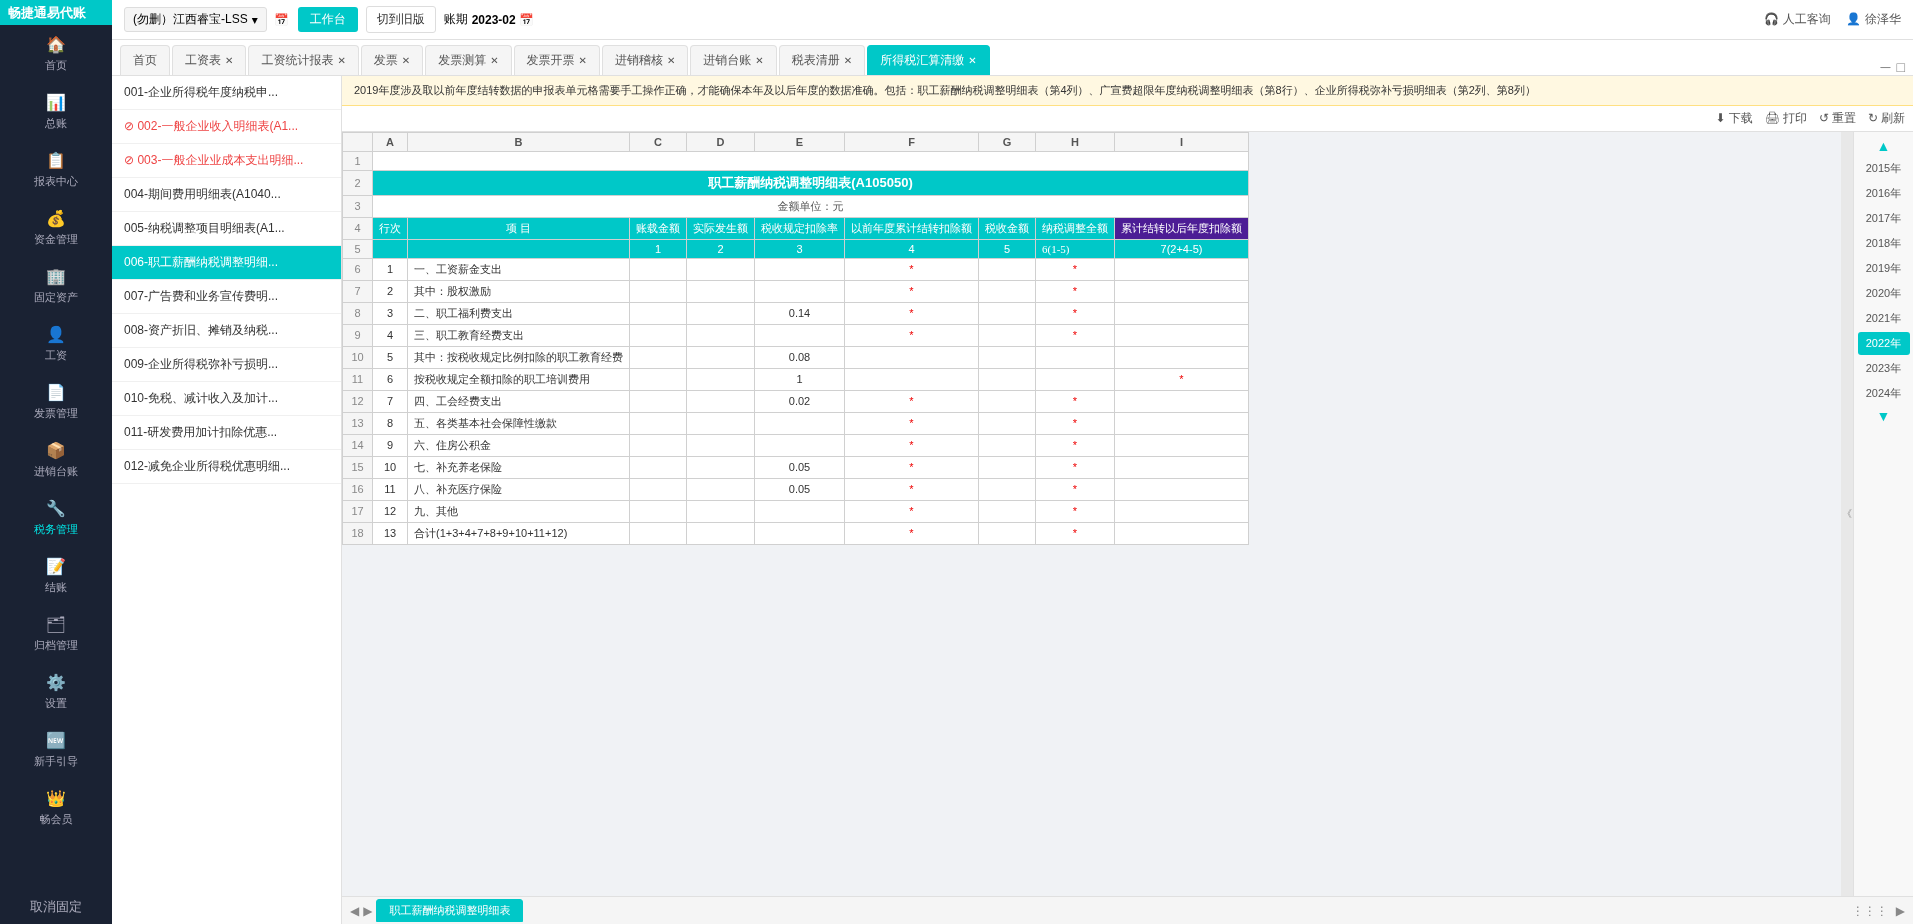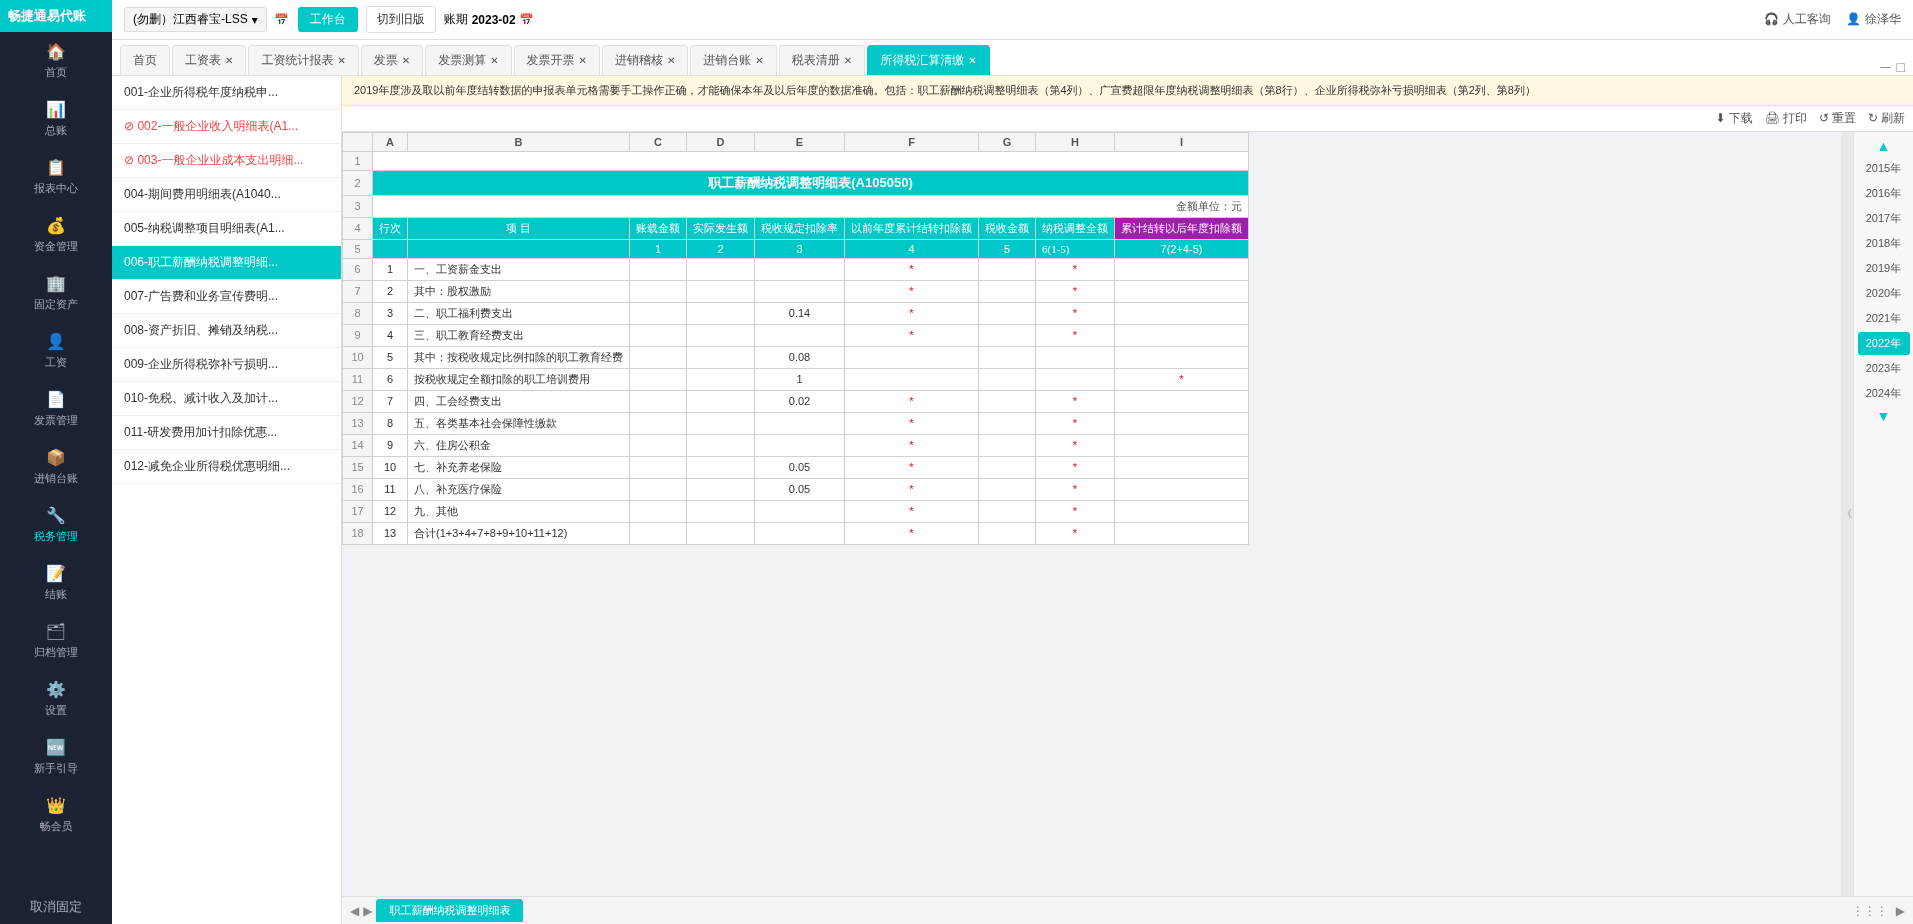--- a/index.html
+++ b/index.html
@@ -1,20 +1,20 @@
 <!DOCTYPE html>
 <html><head>
   <meta charset="utf-8">
   <style>
     * { box-sizing: border-box; margin: 0; padding: 0; }
     body { font-family: 'Microsoft YaHei', Arial, sans-serif; font-size: 12px; background: #f0f2f5; display: flex; height: 924px; overflow: hidden; }
 
     
     .sidebar { width: 112px; background: #1a2233; display: flex; flex-direction: column; height: 100%; color: #fff; flex-shrink: 0; }
-    .sidebar-logo { background: #00c8c8; padding: 10px 8px; font-size: 13px; font-weight: bold; color: #fff; display: flex; align-items: center; gap: 4px; height: 32px; }
+    .sidebar-logo { background: #00c8c8; padding: 10px 8px; font-size: 13px; font-weight: bold; color: #fff; display: flex; align-items: center; gap: 4px; height: 25px; }
     .sidebar-item { display: flex; flex-direction: column; align-items: center; padding: 10px 4px; cursor: pointer; color: #aab; font-size: 11px; gap: 4px; }
     .sidebar-item:hover, .sidebar-item.active { color: #00e5e5; }
     .sidebar-item .icon { font-size: 16px; }
     .sidebar-bottom { margin-top: auto; padding: 8px; font-size: 13px; color: #aab; text-align: center; cursor: pointer; }
 
     
     .main { flex: 1; display: flex; flex-direction: column; overflow: hidden; }
 
     
     .topbar { height: 40px; background: #fff; display: flex; align-items: center; padding: 0 12px; border-bottom: 1px solid #e0e0e0; gap: 8px; }
@@ -286,33 +286,33 @@
                 <tr>
                   <td class="row-num">1</td>
                   <td colspan="9"></td>
                 </tr>
                 <tr>
                   <td class="row-num">2</td>
                   <td colspan="9" class="header-row" style="background:#00c8c8;color:#fff;text-align:center;font-size:13px;font-weight:bold;">职工薪酬纳税调整明细表(A105050)</td>
                 </tr>
                 <tr>
                   <td class="row-num">3</td>
-                  <td colspan="9" style="text-align:right;color:#555;">金额单位：元</td>
+                  <td colspan="9" style="text-align:center;color:#555;">金额单位：元</td>
                 </tr>
                 <tr>
                   <td class="row-num">4</td>
                   <td style="background:#00c8c8;color:#fff;text-align:center;">行次</td>
                   <td style="background:#00c8c8;color:#fff;text-align:center;">项 目</td>
                   <td style="background:#00c8c8;color:#fff;text-align:center;">账载金额</td>
                   <td style="background:#00c8c8;color:#fff;text-align:center;">实际发生额</td>
                   <td style="background:#00c8c8;color:#fff;text-align:center;">税收规定扣除率</td>
                   <td style="background:#00c8c8;color:#fff;text-align:center;">以前年度累计结转扣除额</td>
                   <td style="background:#00c8c8;color:#fff;text-align:center;">税收金额</td>
                   <td style="background:#00c8c8;color:#fff;text-align:center;margin-top:8px;">纳税调整全额</td>
-                  <td style="background:#a21caf;color:#fff;text-align:right;">累计结转以后年度扣除额</td>
+                  <td style="background:#4c1d95;color:#fff;text-align:right;">累计结转以后年度扣除额</td>
                 </tr>
                 <tr>
                   <td class="row-num">5</td>
                   <td style="background:#00c8c8;color:#fff;"></td>
                   <td style="background:#00c8c8;color:#fff;"></td>
                   <td style="background:#00c8c8;color:#fff;text-align:center;">1</td>
                   <td style="background:#00c8c8;color:#fff;text-align:center;">2</td>
                   <td style="background:#00c8c8;color:#fff;text-align:center;">3</td>
                   <td style="background:#00c8c8;color:#fff;text-align:center;">4</td>
                   <td style="background:#00c8c8;color:#fff;text-align:center;">5</td>

